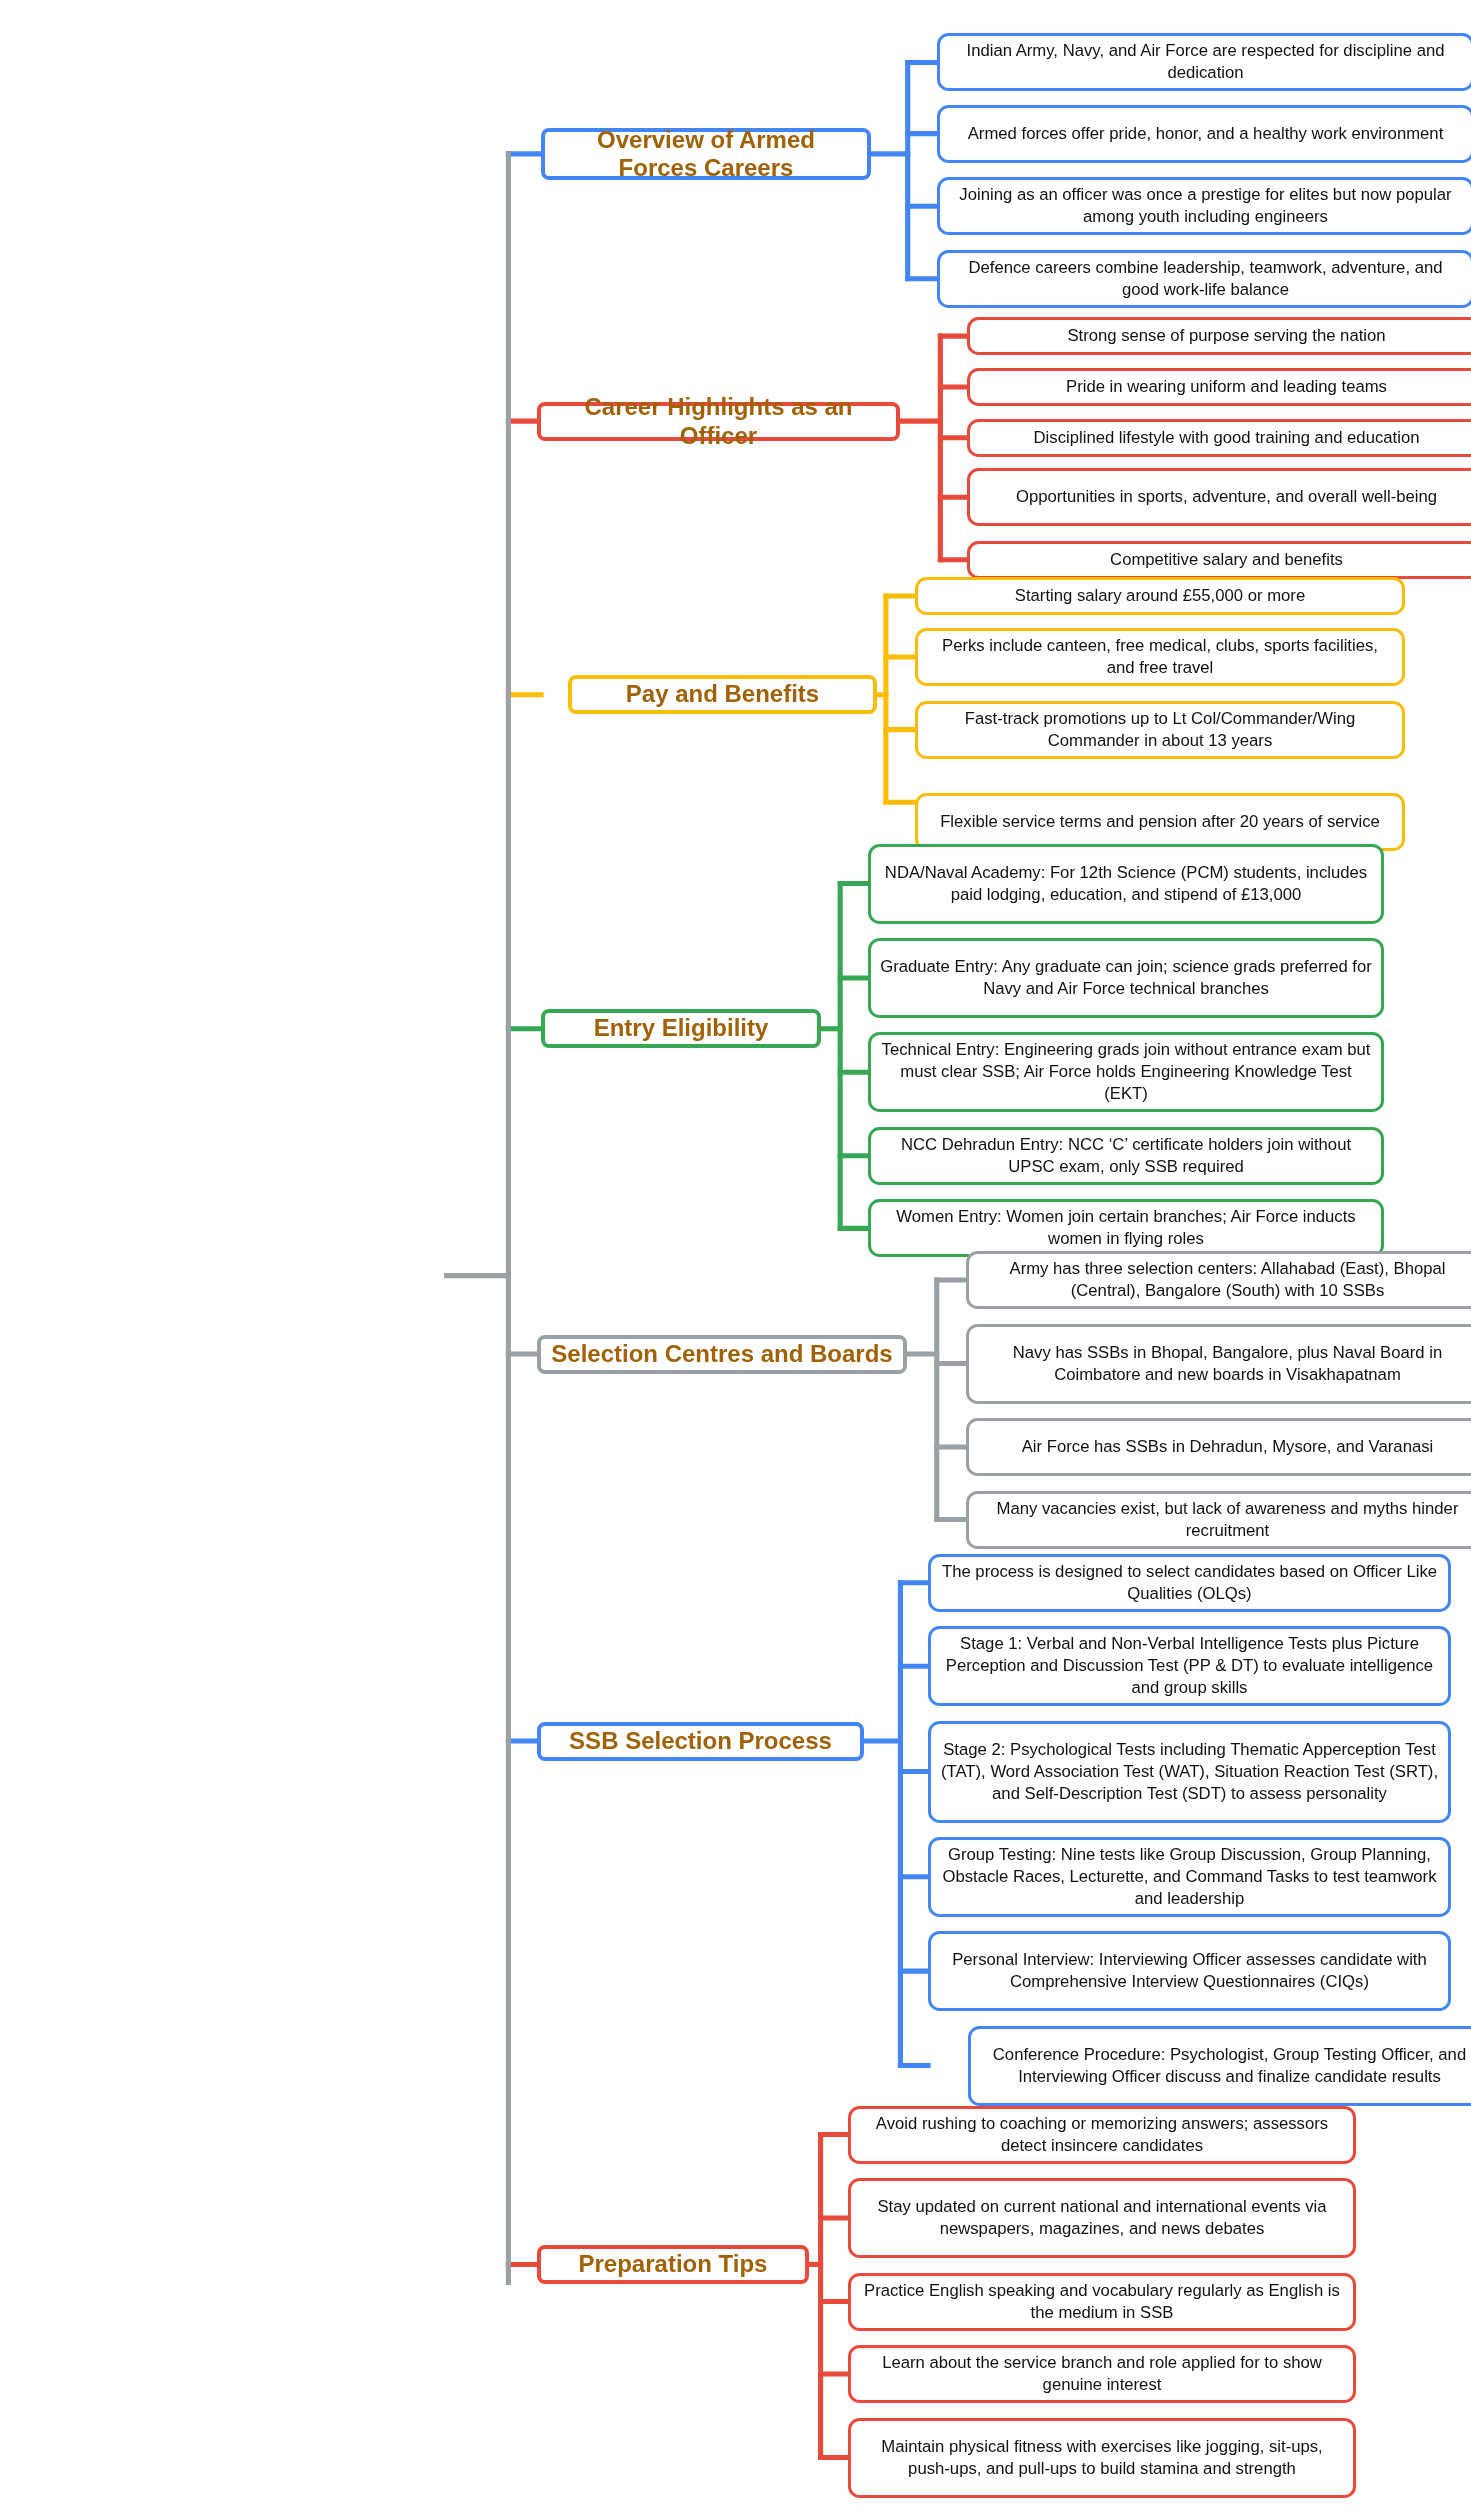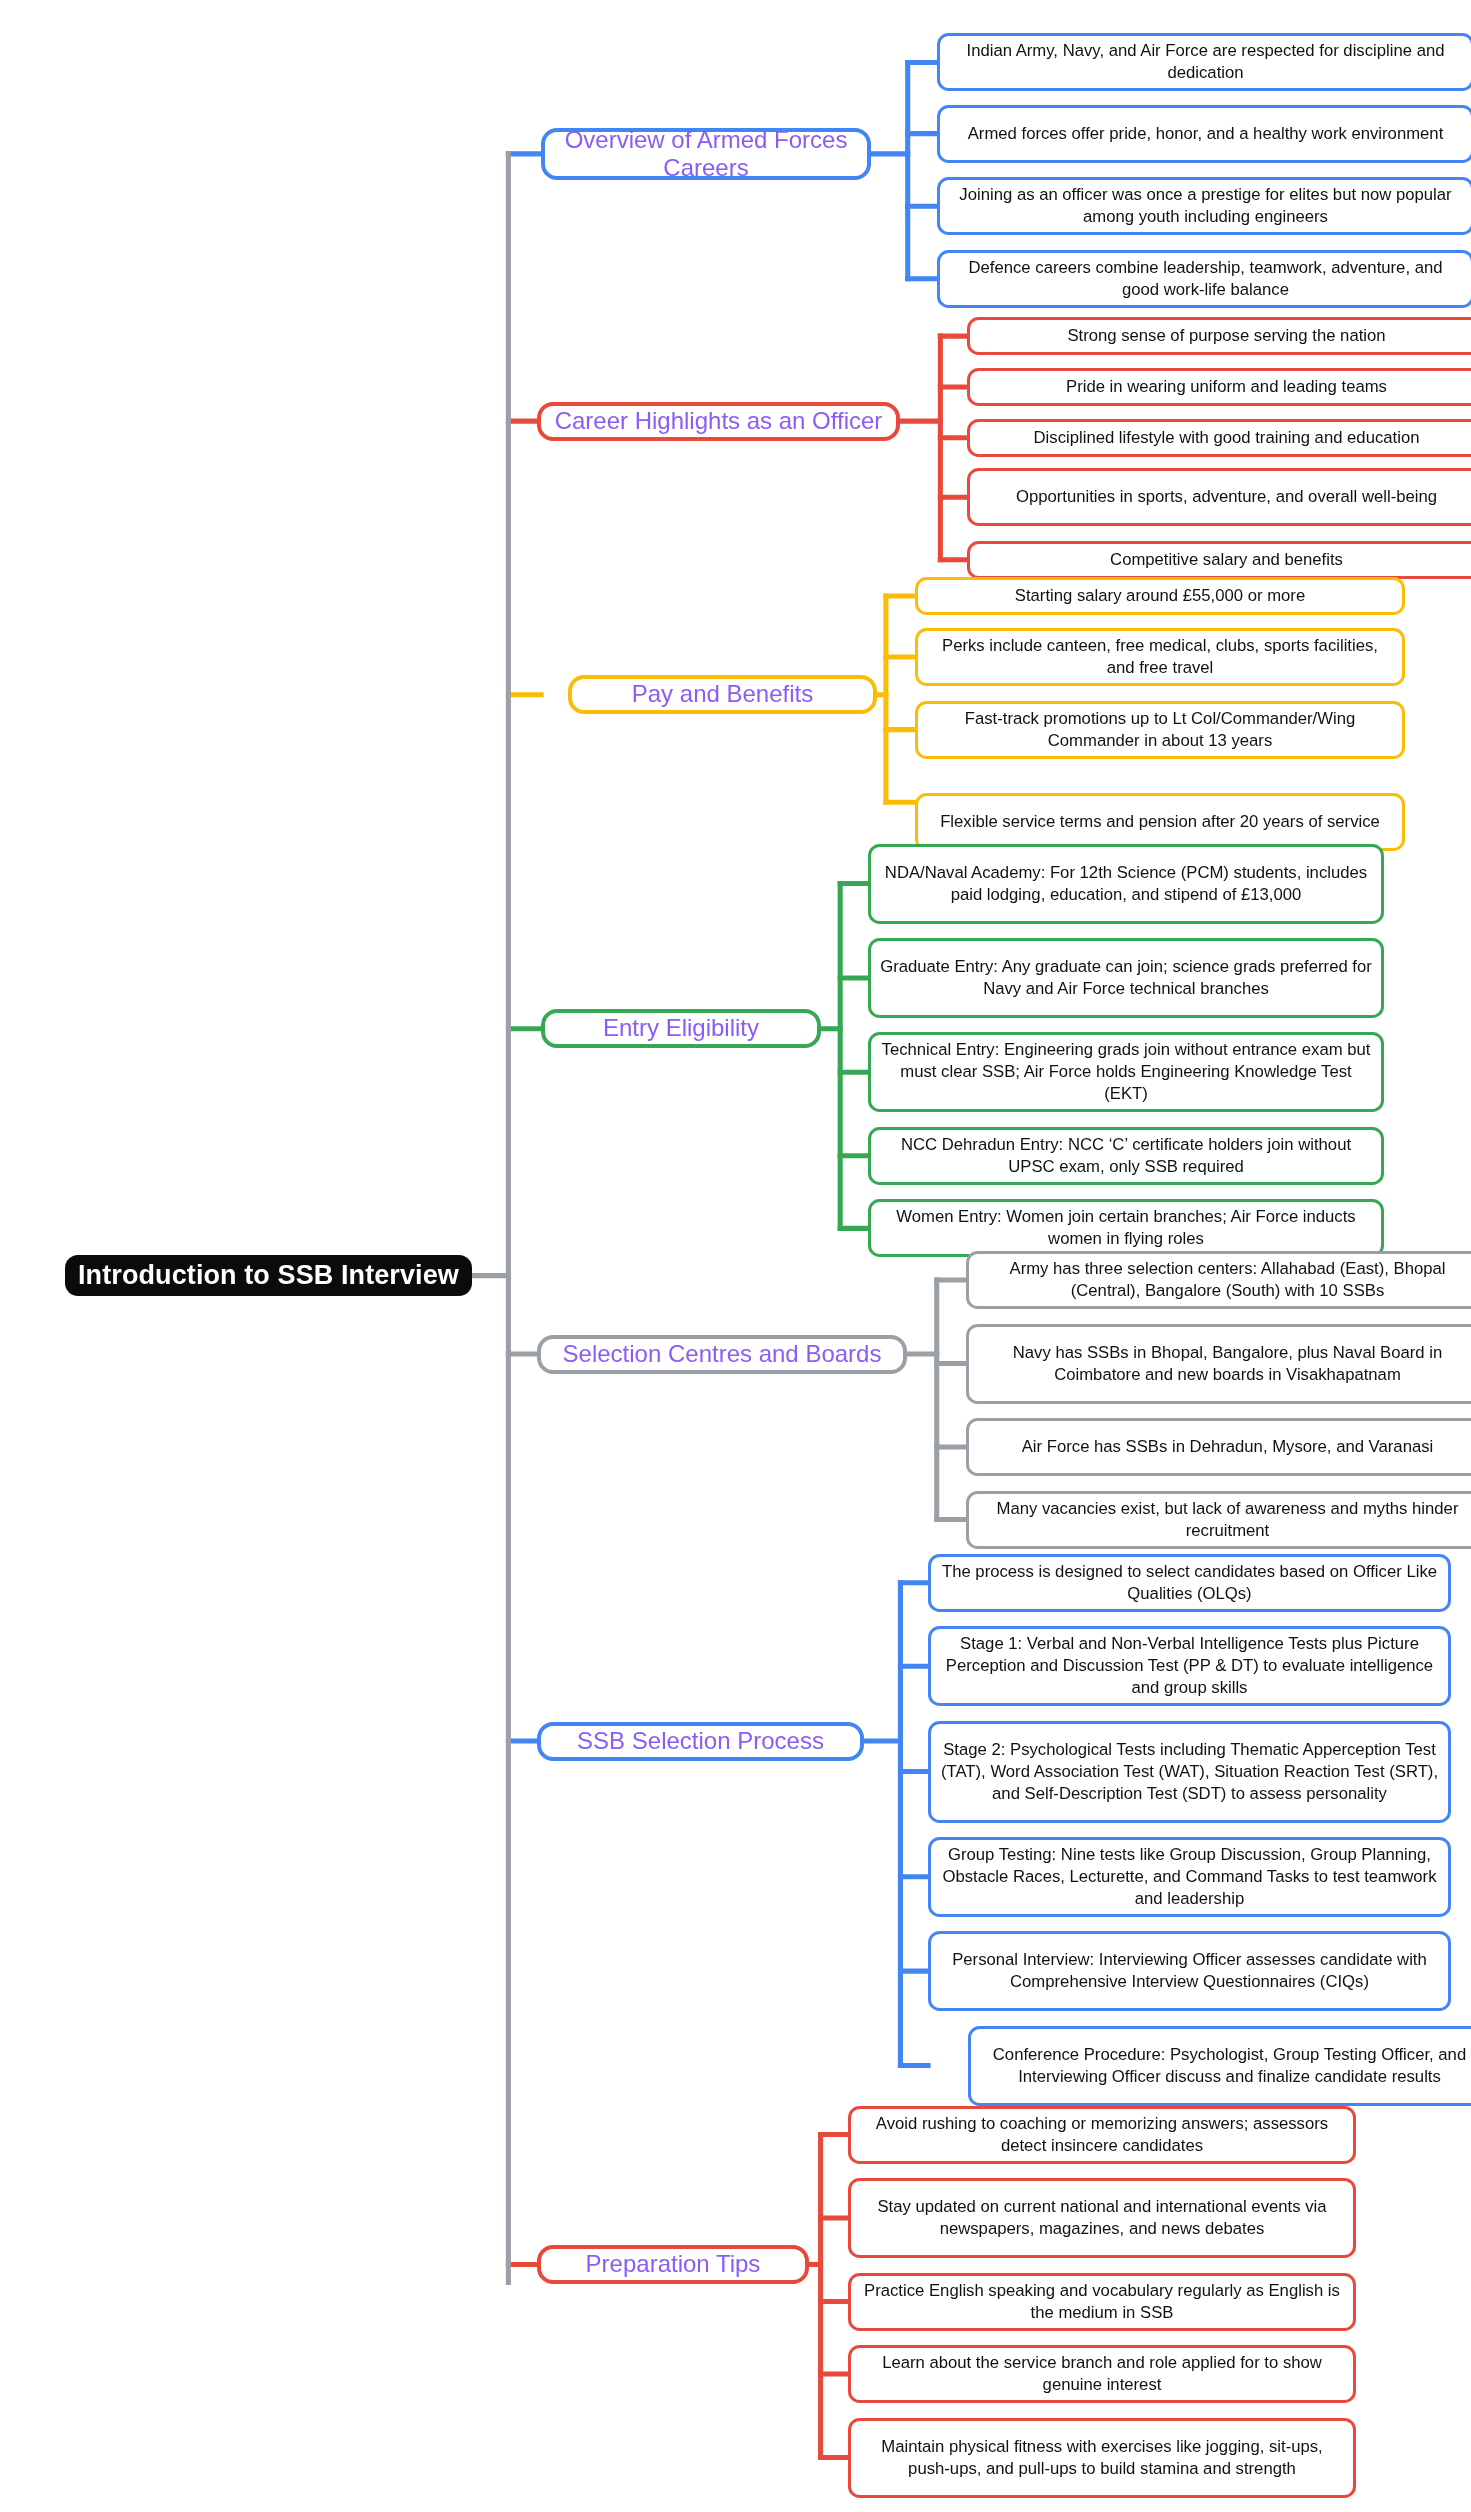--- a/index.html
+++ b/index.html
@@ -44,30 +44,31 @@
     padding: 4.4px 13px;
     white-space: nowrap;
   }
 
   
   .branch-node {
     position: absolute;
     background: #ffffff;
     border-style: solid;
     border-width: 4.4px;
-    border-radius: 16px;
+    border-radius: 8px;
     box-sizing: border-box;
     display: flex;
     align-items: center;
     justify-content: center;
     text-align: center;
-    color: #8b5cf6;
+    color: #a16207;
     font-size: 24px;
     line-height: 1.18;
     padding: 2.9px 10.2px;
+    font-weight: bold;
   }
 
   
   .leaf-node {
     position: absolute;
     background: #ffffff;
     border-style: solid;
     border-width: 3.6px;
     border-radius: 11.6px;
     box-sizing: border-box;
@@ -153,21 +154,20 @@
       <path d="M1130 2940 L1130 3385" stroke="#E8493A" stroke-width="7" fill="none" stroke-linecap="square"></path>
       <path d="M1130 2940 L1168 2940" stroke="#E8493A" stroke-width="7" fill="none" stroke-linecap="square"></path>
       <path d="M1130 3055 L1168 3055" stroke="#E8493A" stroke-width="7" fill="none" stroke-linecap="square"></path>
       <path d="M1130 3170 L1168 3170" stroke="#E8493A" stroke-width="7" fill="none" stroke-linecap="square"></path>
       <path d="M1130 3270 L1168 3270" stroke="#E8493A" stroke-width="7" fill="none" stroke-linecap="square"></path>
       <path d="M1130 3385 L1168 3385" stroke="#E8493A" stroke-width="7" fill="none" stroke-linecap="square"></path>
       <path d="M700 212 L700 3144" stroke="#9AA0A6" stroke-width="7" fill="none" stroke-linecap="square"></path>
       <path d="M615 1757 L700 1757" stroke="#9AA0A6" stroke-width="7" fill="none" stroke-linecap="square"></path>
     </svg>
 
-  <div class="root-node" id="root-node" style="left: 65px; top: 1255px; min-width: 381px; height: 41px; background: rgb(11, 11, 11); color: rgb(255, 255, 255);">Introduction to SSB Interview</div>
 
   <div id="nodes">
       <div class="branch-node" style="left: 541px; top: 128px; width: 330px; height: 52px; border-color: rgb(66, 133, 244);">Overview of Armed Forces Careers</div>
       <div class="leaf-node" style="left: 937px; top: 33px; width: 537px; height: 58px; border-color: rgb(66, 133, 244);">Indian Army, Navy, and Air Force are respected for discipline and dedication</div>
       <div class="leaf-node" style="left: 937px; top: 105px; width: 537px; height: 58px; border-color: rgb(66, 133, 244);">Armed forces offer pride, honor, and a healthy work environment</div>
       <div class="leaf-node" style="left: 937px; top: 177px; width: 537px; height: 58px; border-color: rgb(66, 133, 244);">Joining as an officer was once a prestige for elites but now popular among youth including engineers</div>
       <div class="leaf-node" style="left: 937px; top: 250px; width: 537px; height: 58px; border-color: rgb(66, 133, 244);">Defence careers combine leadership, teamwork, adventure, and good work-life balance</div>
       <div class="branch-node" style="left: 537px; top: 402px; width: 363px; height: 39px; border-color: rgb(232, 73, 58);">Career Highlights as an Officer</div>
       <div class="leaf-node" style="left: 967px; top: 317px; width: 519px; height: 38px; border-color: rgb(232, 73, 58);">Strong sense of purpose serving the nation</div>
       <div class="leaf-node" style="left: 967px; top: 368px; width: 519px; height: 38px; border-color: rgb(232, 73, 58);">Pride in wearing uniform and leading teams</div>

